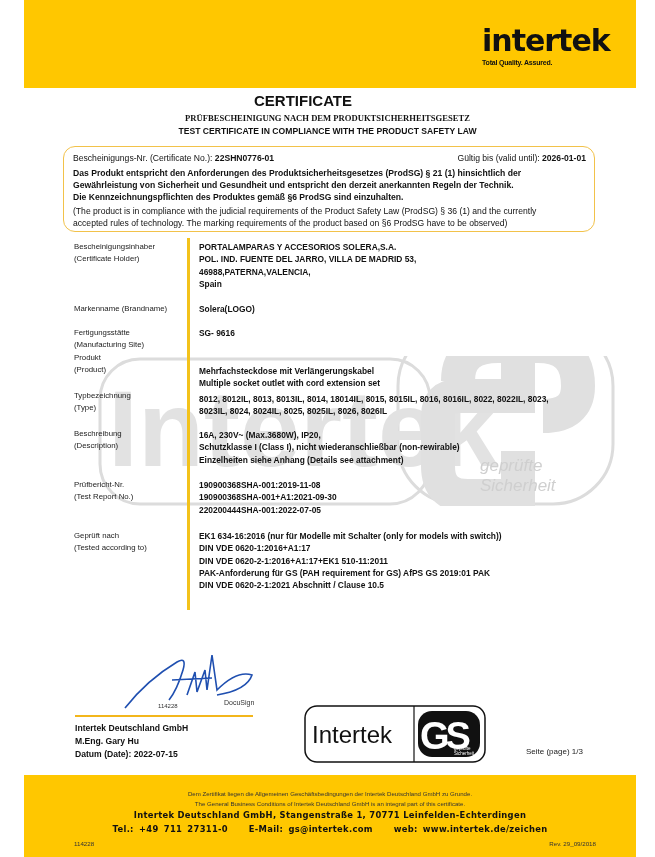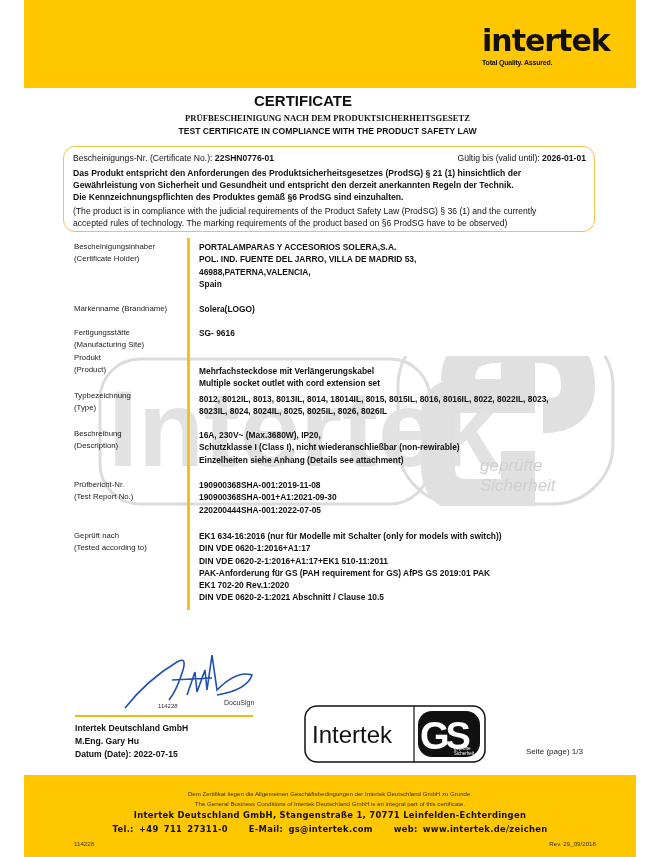--- a/index.html
+++ b/index.html
@@ -165,21 +165,20 @@
   <div class="row" style="top:530px;">
     <div class="label">
       <div>Geprüft nach</div>
       <div>(Tested according to)</div>
     </div>
     <div class="value">
       <div>EK1 634-16:2016 (nur für Modelle mit Schalter (only for models with switch))</div>
       <div>DIN VDE 0620-1:2016+A1:17</div>
       <div>DIN VDE 0620-2-1:2016+A1:17+EK1 510-11:2011</div>
       <div>PAK-Anforderung für GS (PAH requirement for GS) AfPS GS 2019:01 PAK</div>
-      <div>EK1 702-20 Rev.1:2020</div>
       <div>DIN VDE 0620-2-1:2021 Abschnitt / Clause 10.5</div>
     </div>
   </div>
 
   <svg class="sig" viewBox="0 0 150 65">
     <path d="M8 58 Q30 30 60 12 Q70 6 66 20 Q60 40 52 50 M55 30 L95 28 M70 45 L78 22 L80 42 L88 20 L90 40 L95 5 L100 40 Q120 20 135 25 Q130 40 100 45" fill="none" stroke="#1f4fb0" stroke-width="1.6"></path>
     <text x="107" y="55" font-family="Liberation Sans, sans-serif" font-size="7" fill="#333">DocuSign</text>
   </svg>
   <div class="sig-num">114228</div>
   <div class="sig-line"></div>

